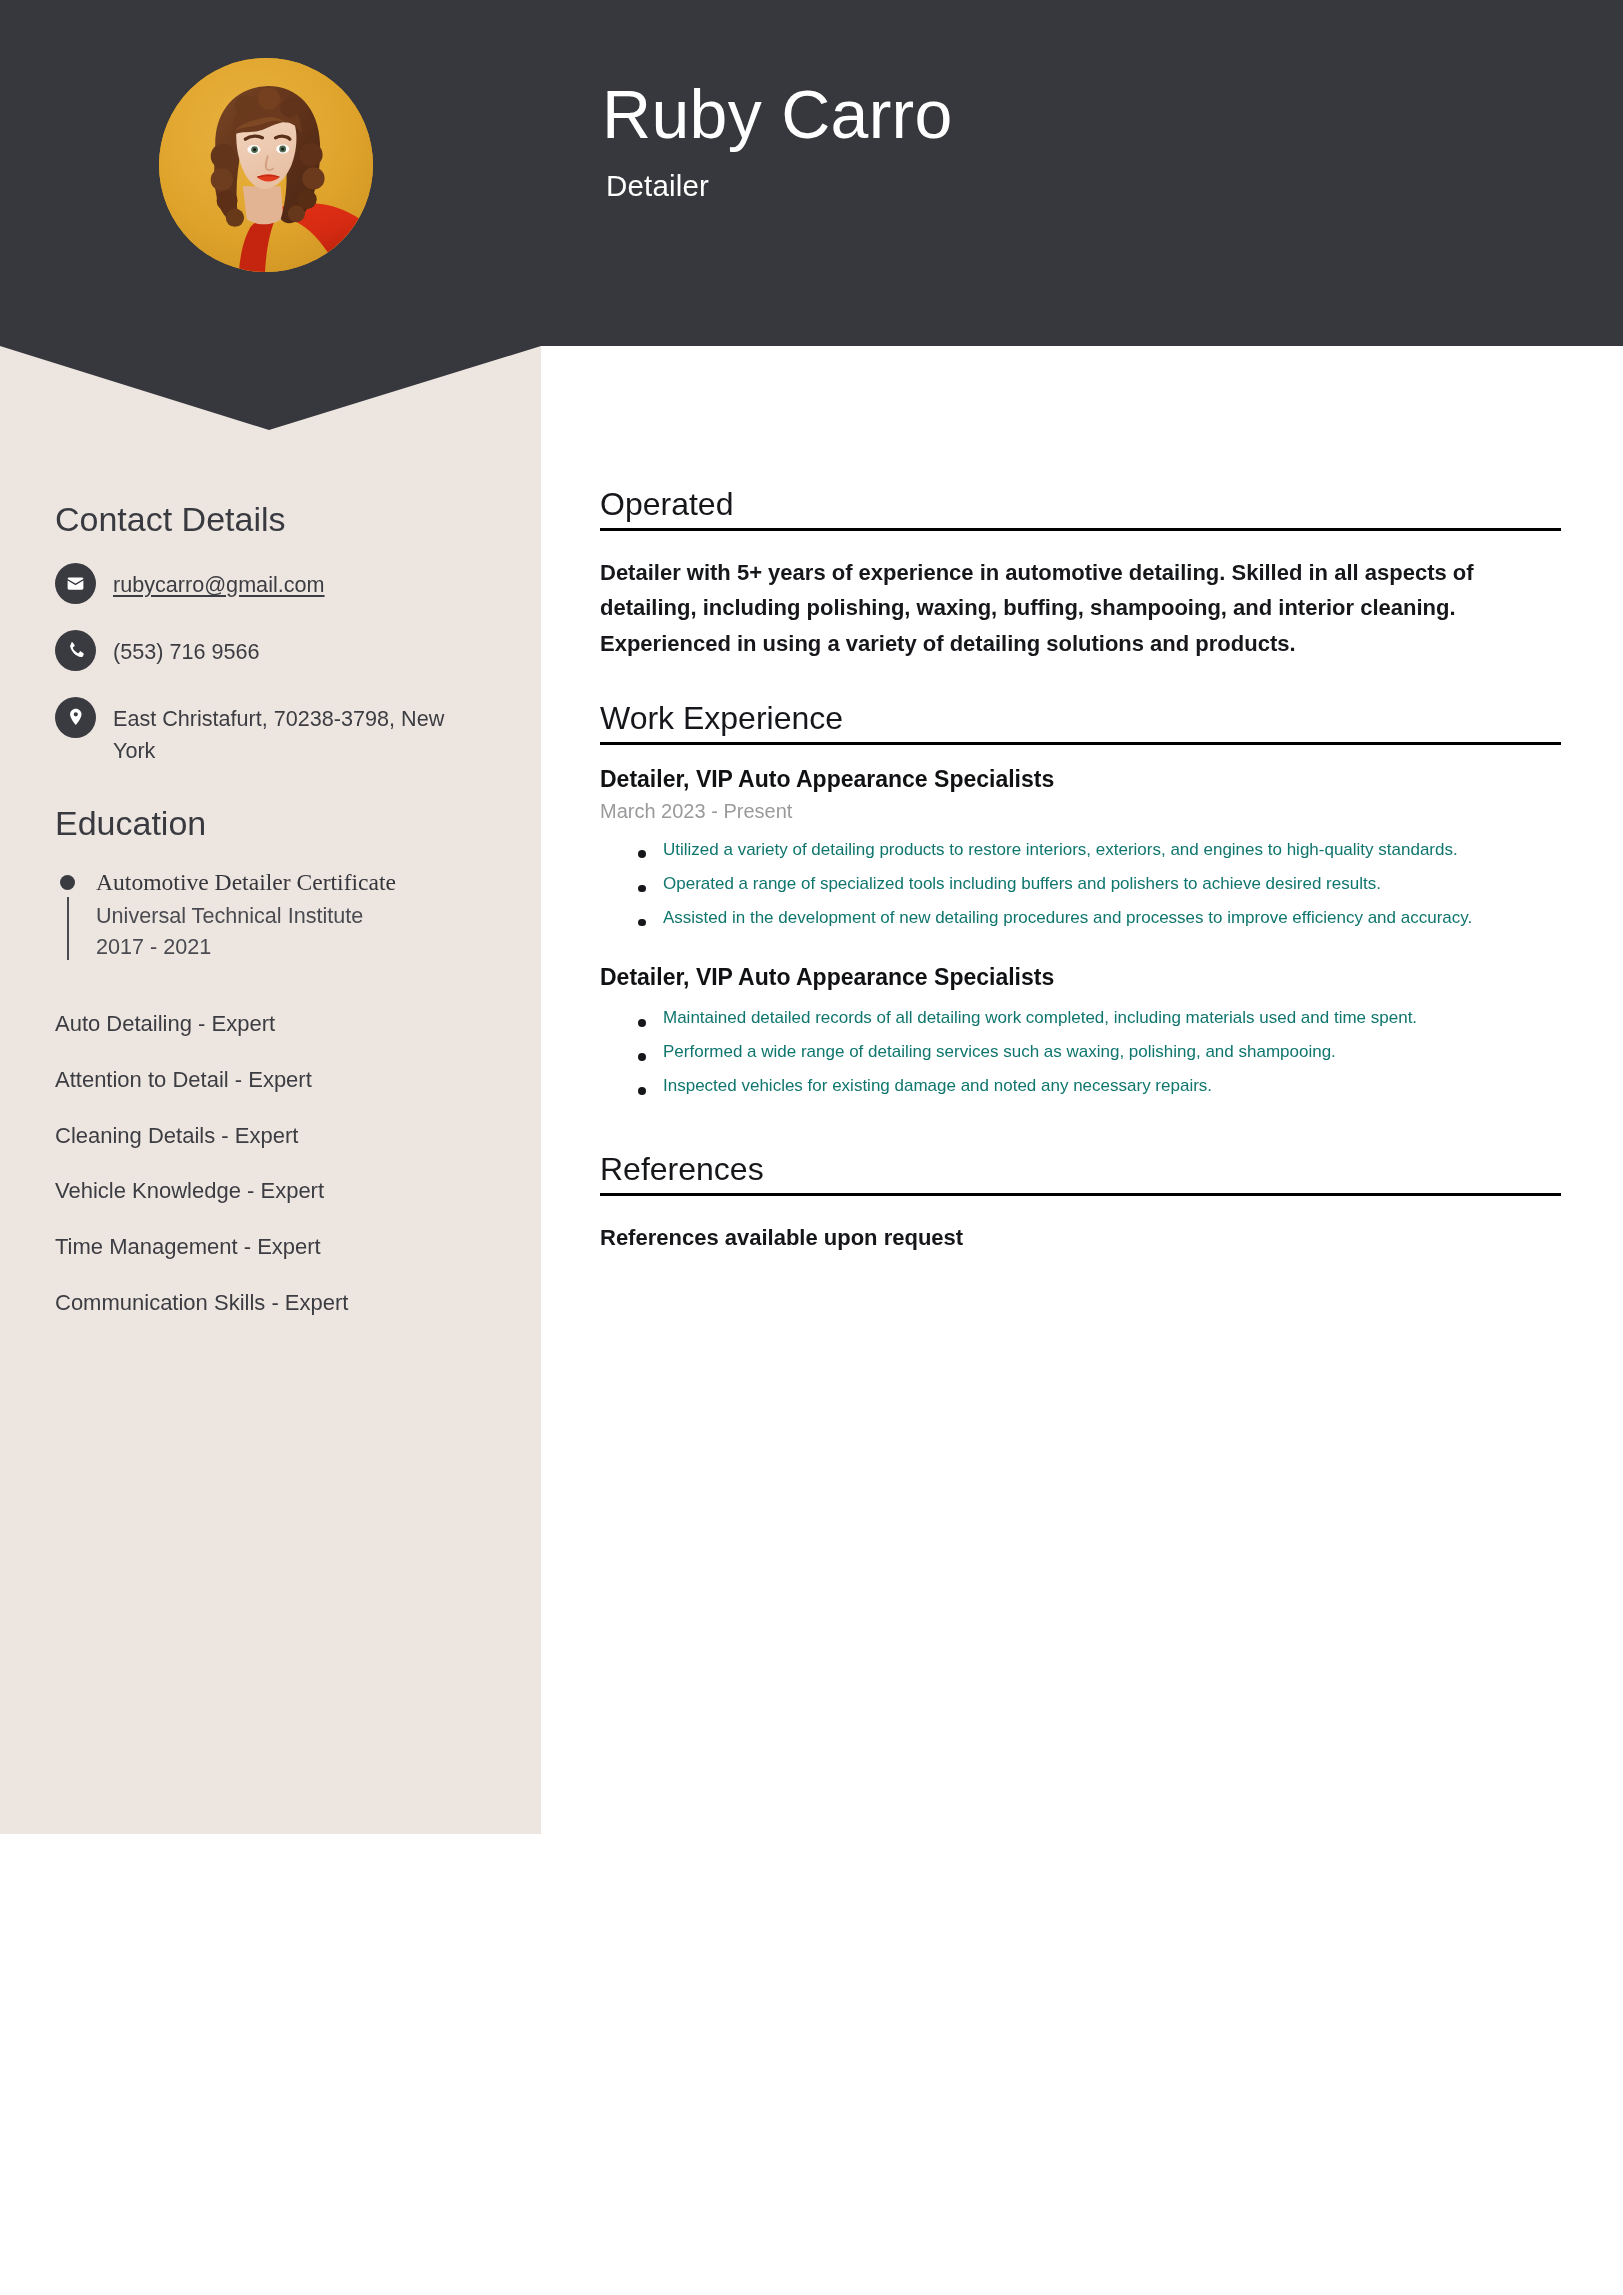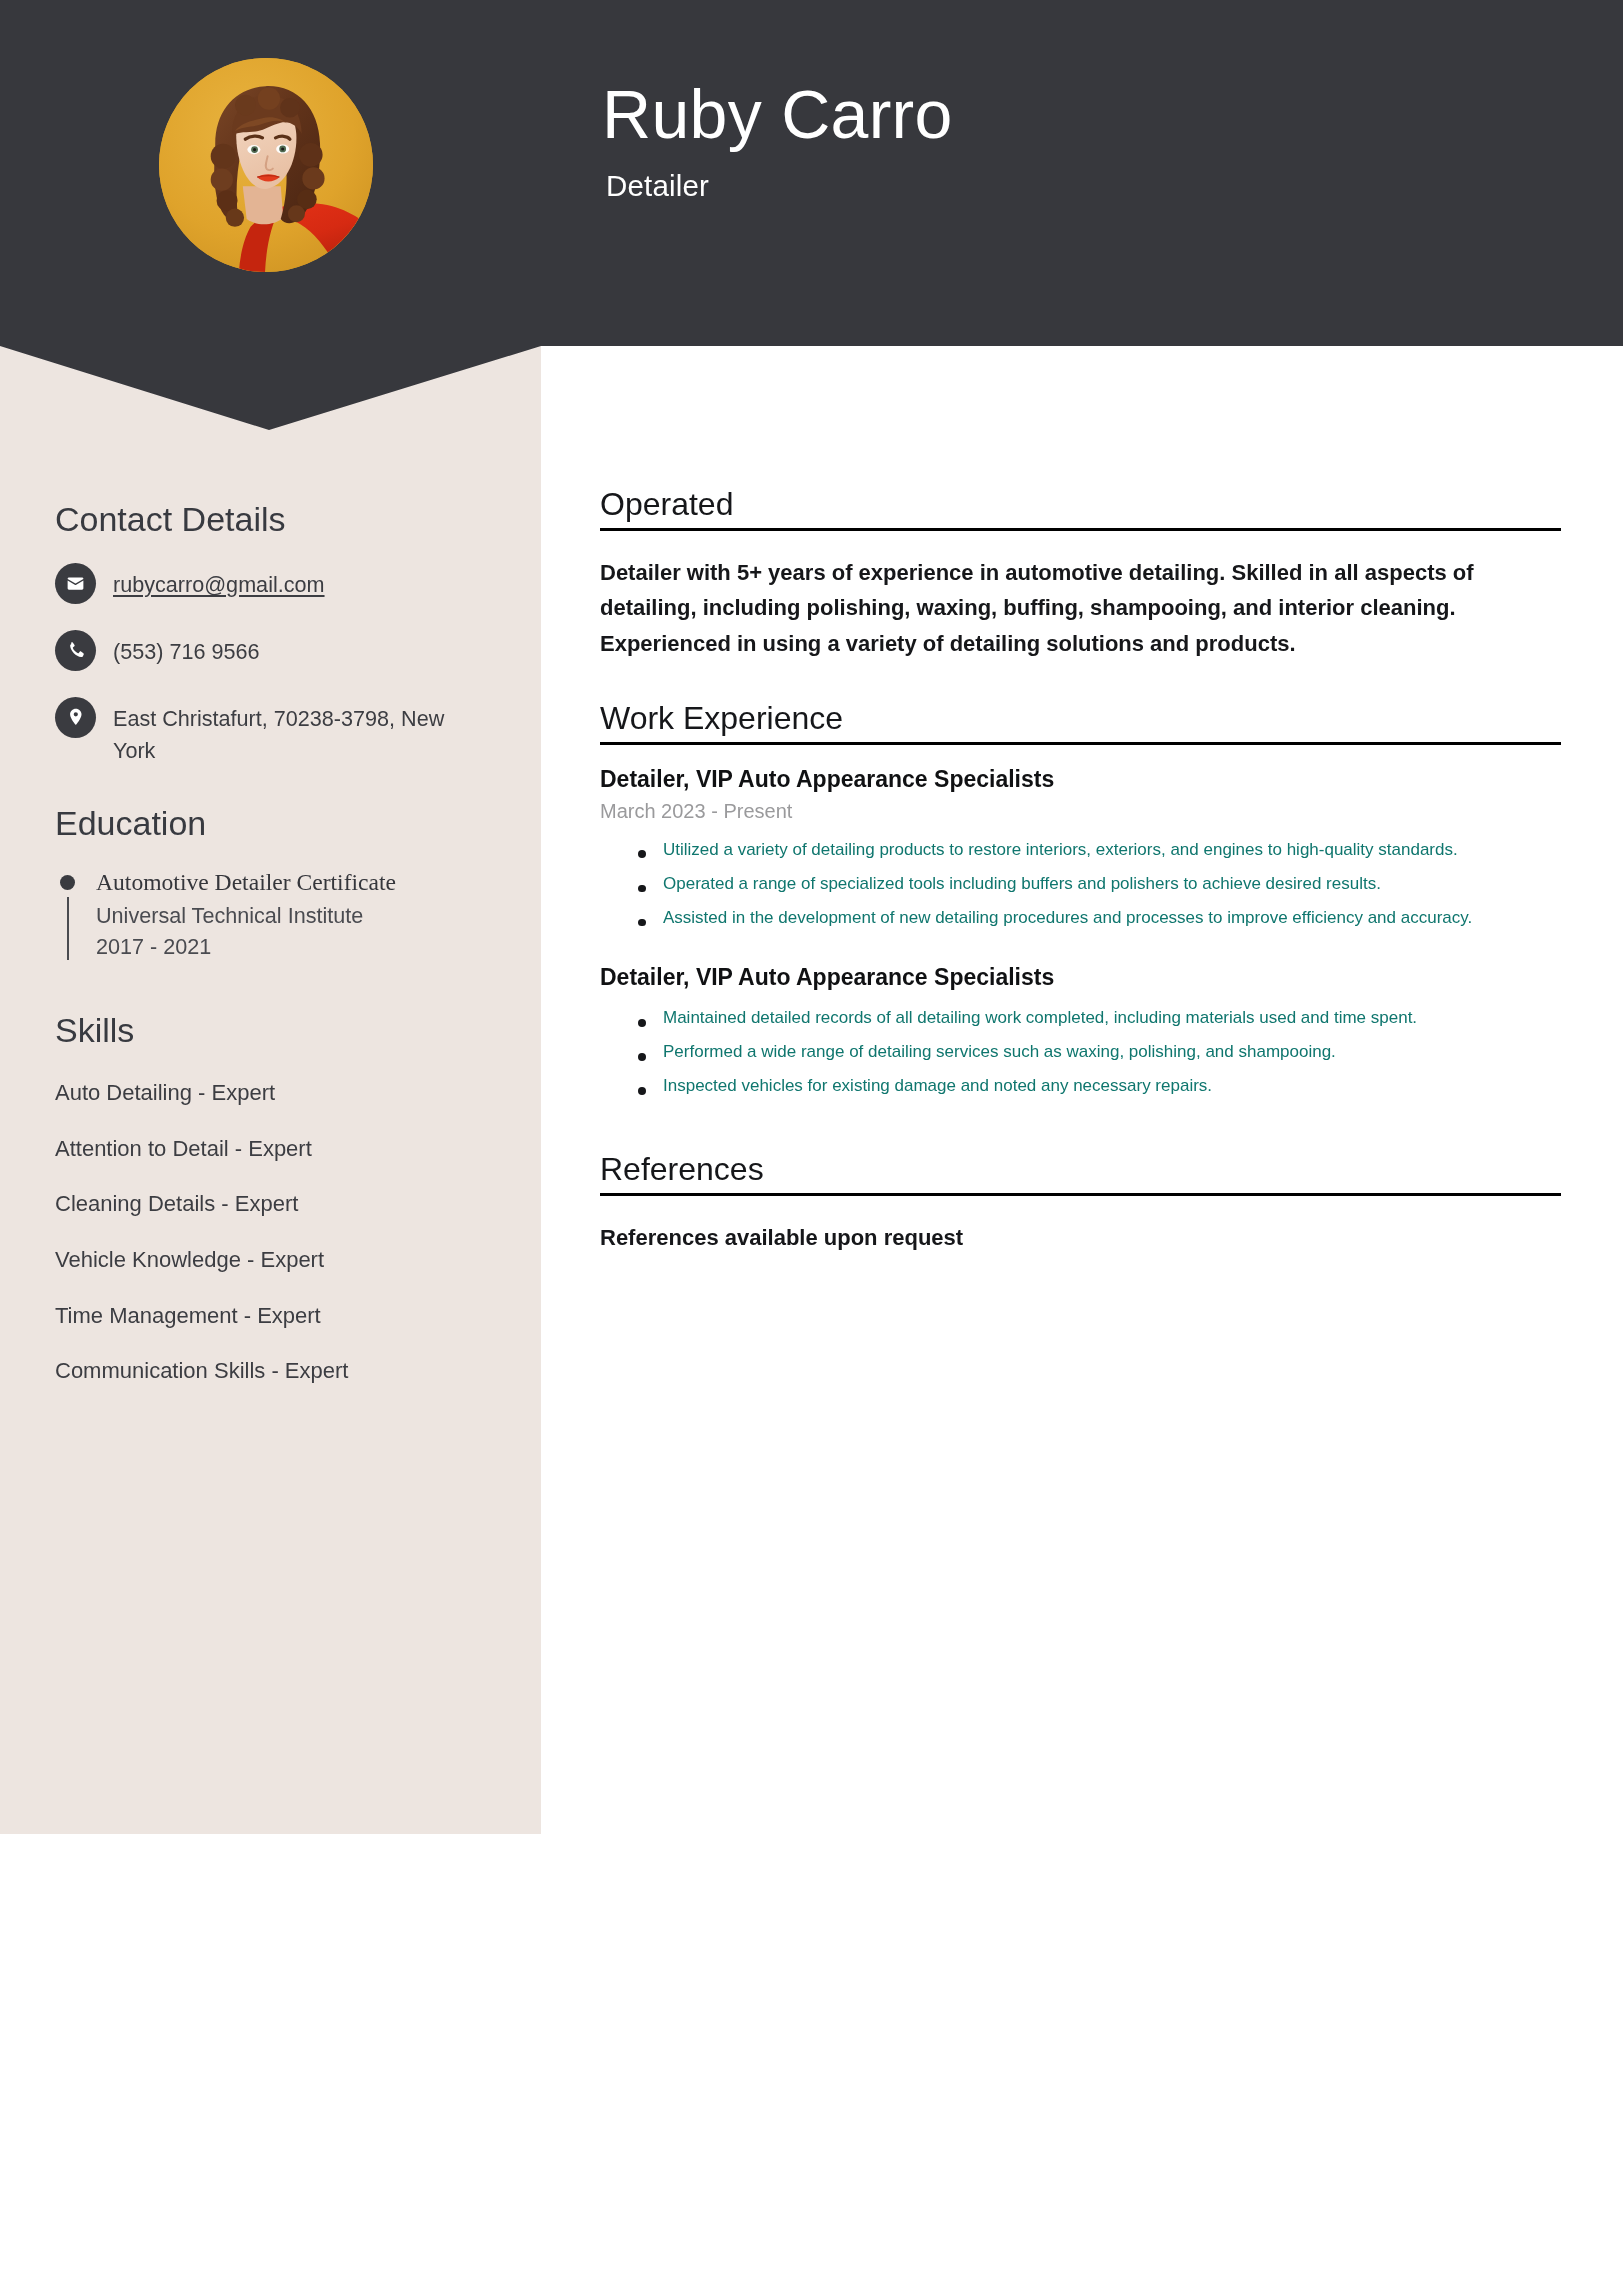--- a/index.html
+++ b/index.html
@@ -388,21 +388,20 @@
         <div class="edu-entry">
           <span class="edu-bullet"></span>
           <span class="edu-line"></span>
           <div class="edu-degree">Automotive Detailer Certificate</div>
           <div class="edu-school">Universal Technical Institute</div>
           <div class="edu-years">2017 - 2021</div>
         </div>
       </div>
 
       <div class="skills-block">
-        <h2 class="side-heading">Skills</h2>
         <div class="skill-item">Auto Detailing - Expert</div>
         <div class="skill-item">Attention to Detail - Expert</div>
         <div class="skill-item">Cleaning Details - Expert</div>
         <div class="skill-item">Vehicle Knowledge - Expert</div>
         <div class="skill-item">Time Management - Expert</div>
         <div class="skill-item">Communication Skills - Expert</div>
       </div>
 
     </div>
   </div>

